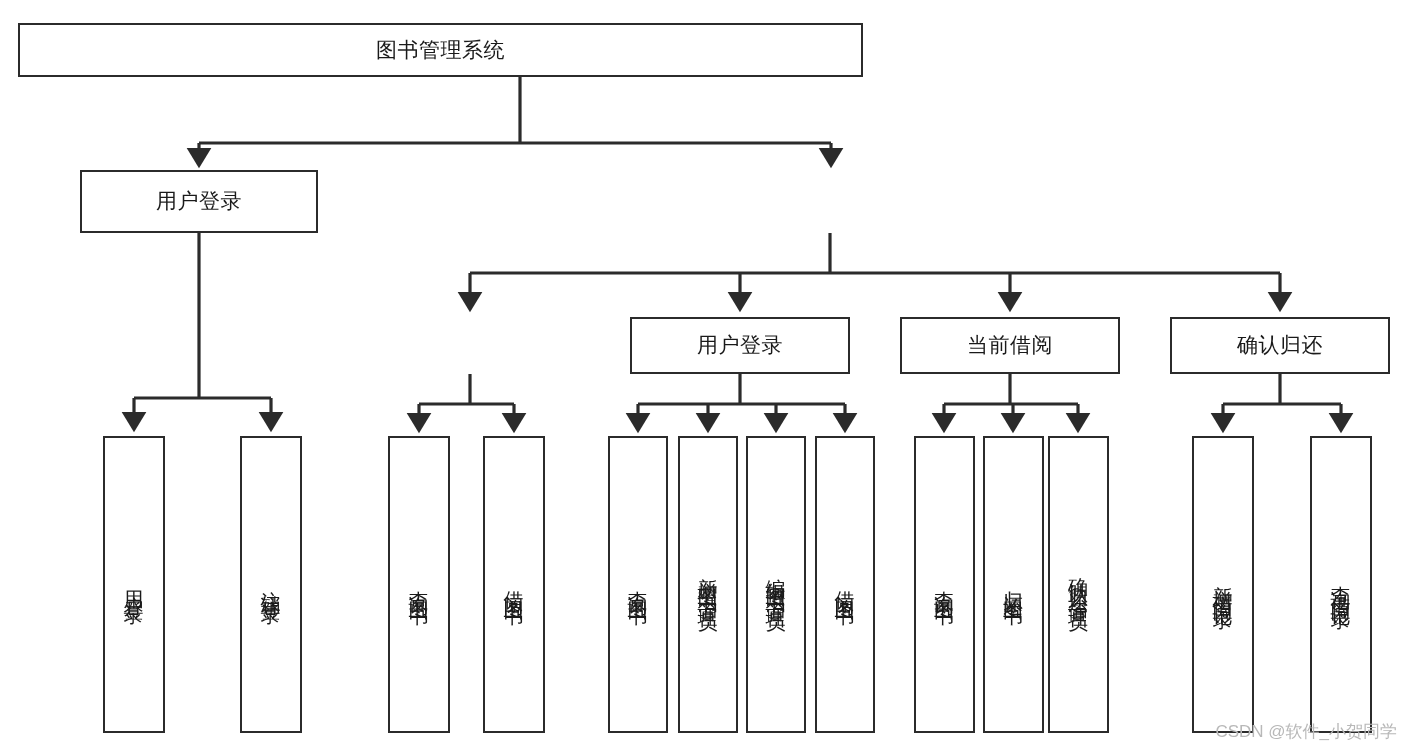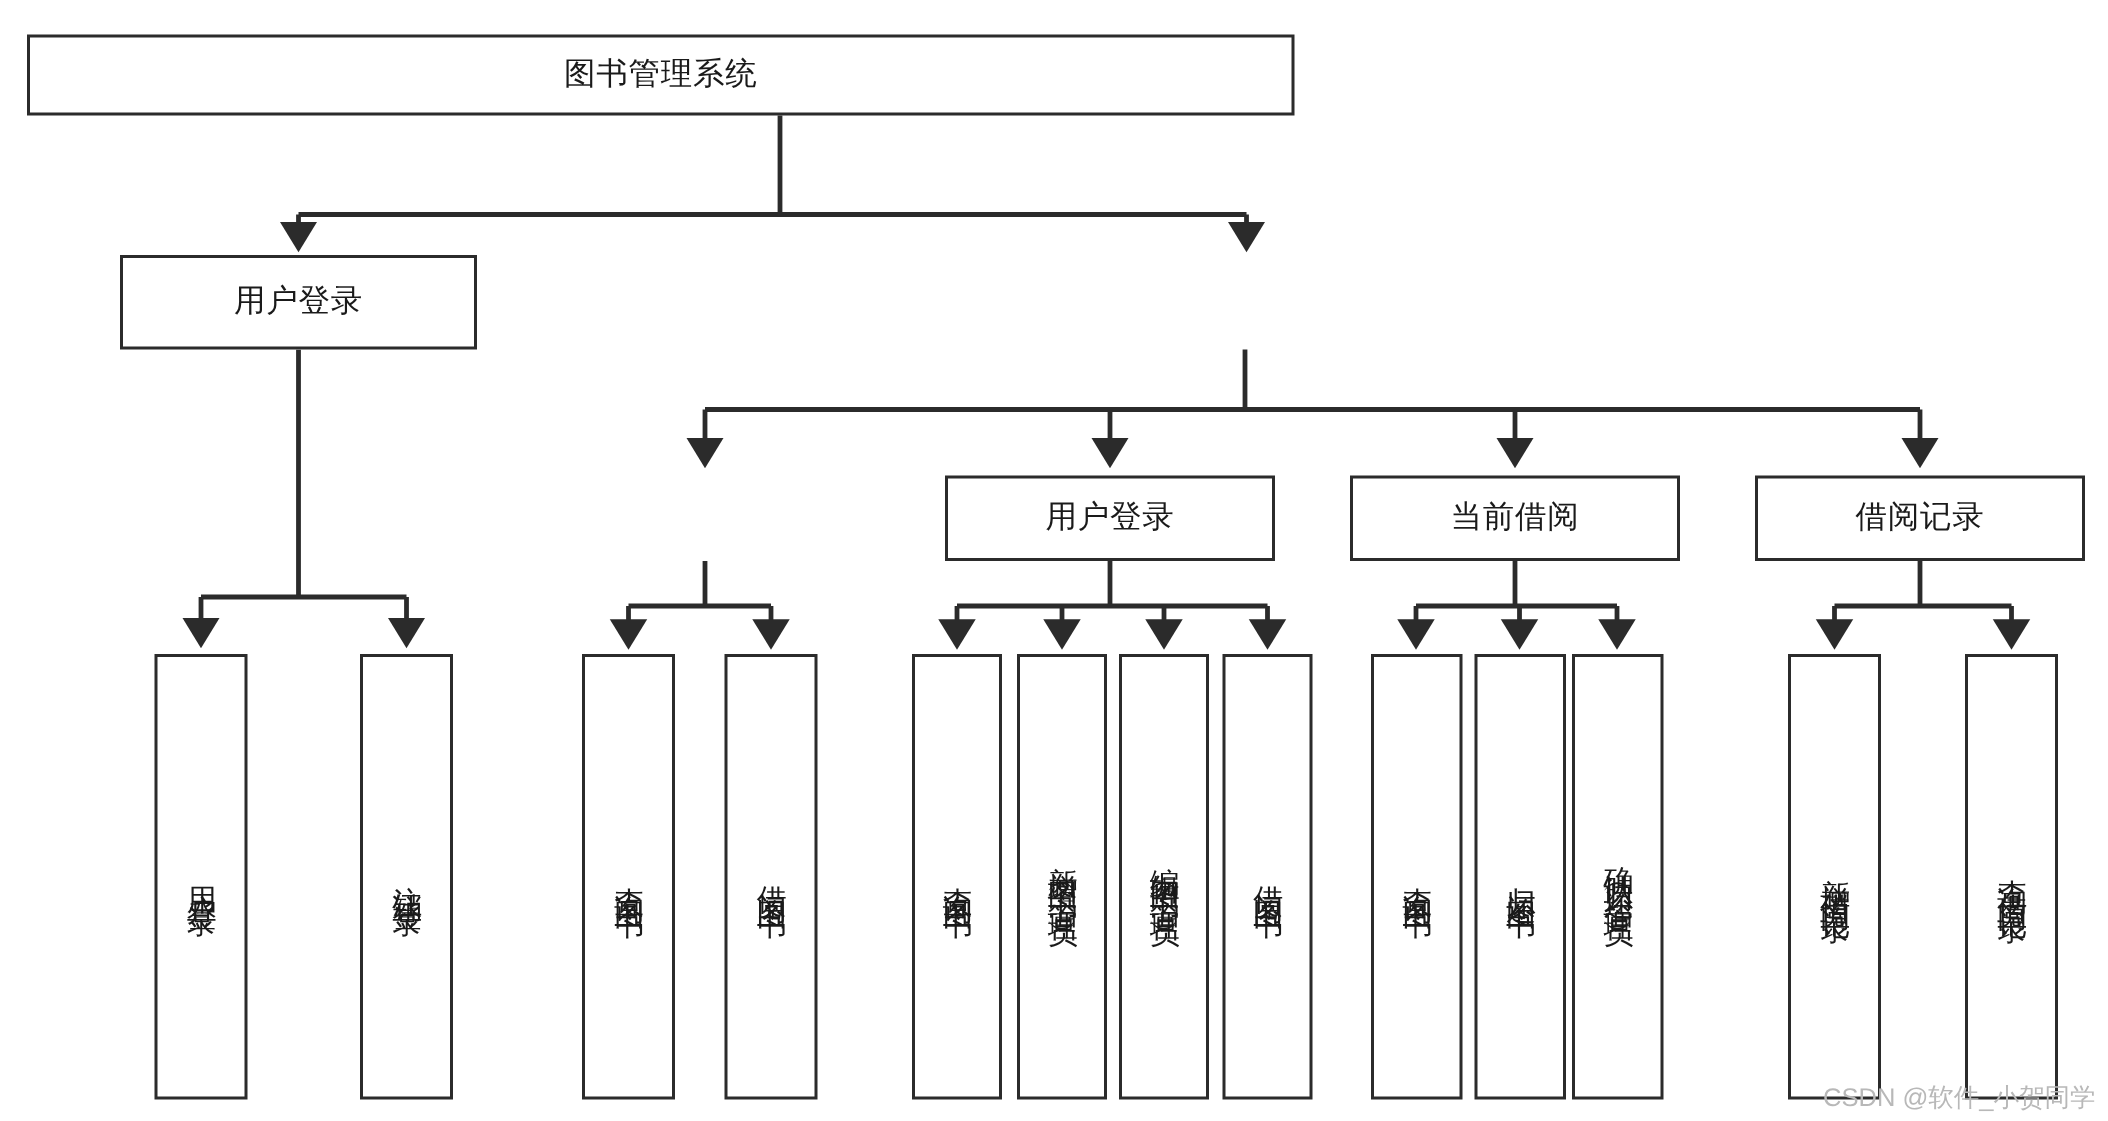--- a/index.html
+++ b/index.html
@@ -134,21 +134,21 @@
     <span class="label">用户登录</span>
   </div>
 
   <div class="node horizontal" style="left:630px; top:317px; width:220px; height:57px;">
     <span class="label">用户登录</span>
   </div>
   <div class="node horizontal" style="left:900px; top:317px; width:220px; height:57px;">
     <span class="label">当前借阅</span>
   </div>
   <div class="node horizontal" style="left:1170px; top:317px; width:220px; height:57px;">
-    <span class="label">借阅记录</span>
+    <span class="label">确认归还</span>
   </div>
 
   <div class="node vertical" style="left:103px; top:436px; width:62px; height:297px;">
     <span class="label">用户登录</span>
   </div>
   <div class="node vertical" style="left:240px; top:436px; width:62px; height:297px;">
     <span class="label">注销登录</span>
   </div>
 
   <div class="node vertical" style="left:388px; top:436px; width:62px; height:297px;">

